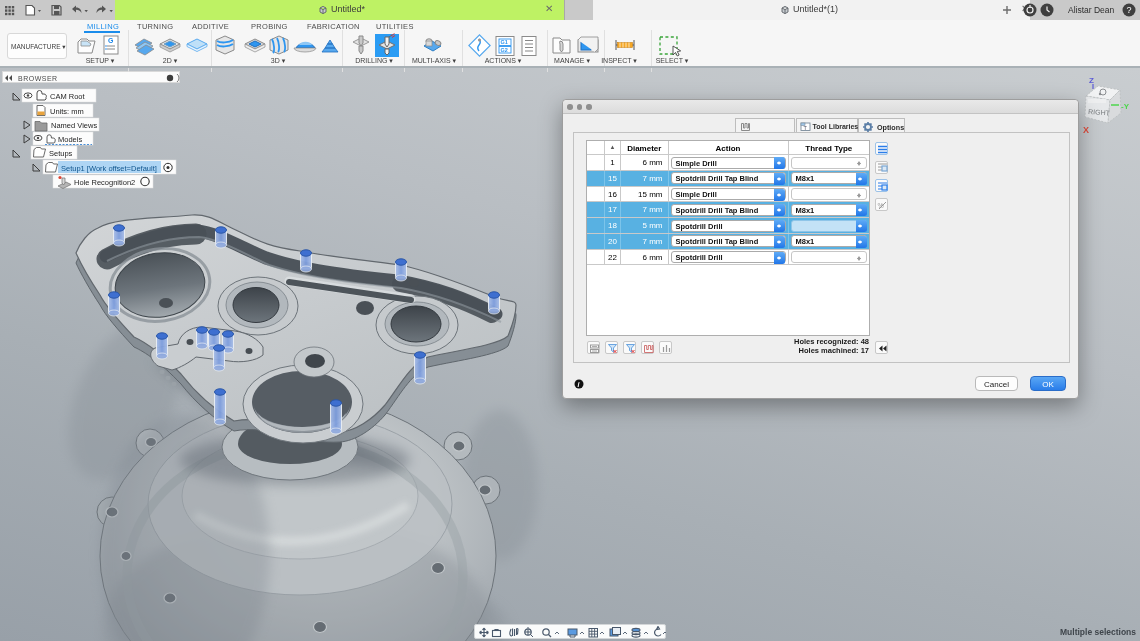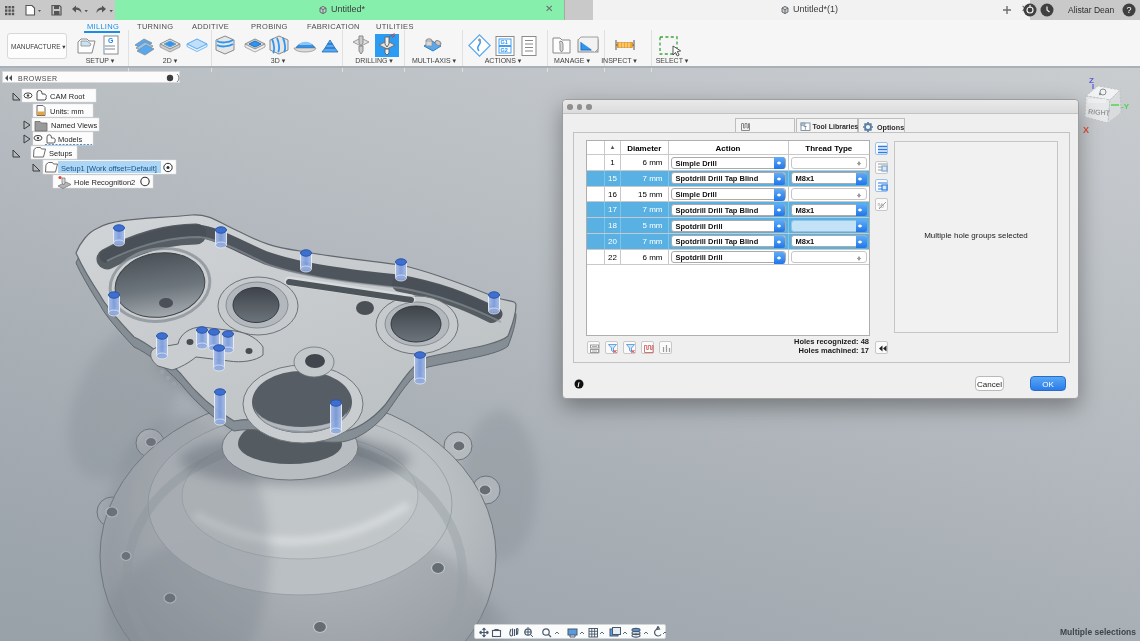--- a/index.html
+++ b/index.html
@@ -1,21 +1,21 @@
 <!DOCTYPE html>
 <html><head>
 <meta charset="utf-8">
 <style>
   * { margin:0; padding:0; box-sizing:border-box; }
   html,body { width:1140px; height:641px; overflow:hidden; font-family:"Liberation Sans", sans-serif; }
   #stage { position:relative; width:1140px; height:641px; background:#b9bfc4; }
 
   
   #titlebar { position:absolute; left:0; top:0; width:1140px; height:20px; background:#c9c9c9; }
-  #tab1 { position:absolute; left:115px; top:0; width:450px; height:20px; background:#86efac; border-right:1px solid #a8a8a8; }
+  #tab1 { position:absolute; left:115px; top:0; width:450px; height:20px; background:#bef264; border-right:1px solid #a8a8a8; }
   #tab2 { position:absolute; left:565px; top:0; width:437px; height:20px; background:#f2f2f2;margin-left:28px; }
   .tabtxt { position:absolute; top:4px; font-size:9px; color:#3c3c3c; }
   .tclose { position:absolute; top:3px; font-size:10px; color:#6a6a6a; }
 
   
   #ribbon { position:absolute; left:0; top:20px; width:1140px; height:46px; background:#f6f6f6; }
   #ribbonstrip { position:absolute; left:0; top:66px; width:1140px; height:2px; background:#a9b1b6; }
   .rtab { position:absolute; top:2px; font-size:7.5px; color:#4c4c4c; letter-spacing:0.3px; }
   .rtab.active { color:#1a8ceb; }
   #mfbox { position:absolute; left:7px; top:13px; width:60px; height:26px; background:#fdfdfd; border:1px solid #d8d8d8; border-radius:3px; }
@@ -52,21 +52,21 @@
   .drp .t { position:absolute; left:4px; top:1px; font-size:7.5px; line-height:10px; font-weight:bold; white-space:nowrap; }
   .stp { position:absolute; right:-0.5px; top:-0.5px; width:11px; height:12px; background:linear-gradient(#5fabf6,#2176e8); border-radius:0 2.5px 2.5px 0; }
   .stp:after { content:""; position:absolute; left:2.6px; top:2px; border:2.6px solid transparent; border-bottom:3px solid #fff; }
   .stp:before { content:""; position:absolute; left:2.6px; bottom:2px; border:2.6px solid transparent; border-top:3px solid #fff; }
   .stpg { position:absolute; right:2px; top:0px; width:8px; height:12px; }
   .stpg:after { content:""; position:absolute; left:1px; top:1.5px; border:2.4px solid transparent; border-bottom:3px solid #999; }
   .stpg:before { content:""; position:absolute; left:1px; bottom:1.5px; border:2.4px solid transparent; border-top:3px solid #999; }
 
   .btnsm { position:absolute; width:13px; height:13px; background:#fafafa; border:1px solid #c8c8c8; border-radius:2px; }
   #okbtn { position:absolute; left:467px; top:276px; width:36px; height:15px; background:linear-gradient(#5aa7f5,#2a7de9); border:1px solid #2a6dc9; border-radius:4px; color:#fff; font-size:8px; text-align:center; line-height:15px; }
-  #cancelbtn { position:absolute; left:412px; top:276px; width:29px; height:15px; background:#fdfdfd; border:1px solid #b9b9b9; border-radius:4px; color:#222; font-size:8px; text-align:center; line-height:15px; }
+  #cancelbtn { position:absolute; left:412px; top:276px; width:43px; height:15px; background:#fdfdfd; border:1px solid #b9b9b9; border-radius:4px; color:#222; font-size:8px; text-align:center; line-height:15px; }
 
   
   #navbar { position:absolute; left:474px; top:556px; width:192px; height:15px; background:#fafbfb; border:1px solid #d3d6d8; border-radius:2px; }
 
   #multisel { position:absolute; left:1060px; top:559px; font-size:8.5px; font-weight:bold; color:#3f454b; }
 </style>
 </head>
 <body>
 <div id="stage">
   <div id="viewport">
@@ -576,23 +576,20 @@
               </g>
             </svg>
         </div>
         <div class="btnsm" style="left:301px;top:65px;">
           <svg width="11" height="11" style="position:absolute;left:0.5px;top:0.5px;">
               <text x="0.5" y="8" font-size="7" fill="#9a9a9a">%</text>
               <path d="M2 9 l7 -7" stroke="#9a9a9a" stroke-width="1"></path>
             </svg>
         </div>
 
-        <div style="position:absolute;left:320px;top:8px;width:164px;height:192px;border:1px solid #c6c6c6;background:#f1f1f1;">
-          <div style="position:absolute;left:0;top:89px;width:100%;text-align:center;font-size:8px;color:#1a1a1a;">Multiple hole groups selected</div>
-        </div>
 
         <div class="btnsm" style="left:13px;top:208px;">
             <svg width="11" height="11" style="position:absolute;left:0.5px;top:0.5px;">
               <g fill="none" stroke="#9a9a9a" stroke-width="1">
                 <rect x="1.5" y="2" width="8" height="3"></rect>
                 <rect x="1.5" y="6.5" width="8" height="3"></rect>
                 <path d="M3 3.5 h5 M3 8 h5" stroke-width="0.8"></path>
               </g>
             </svg>
           </div>

